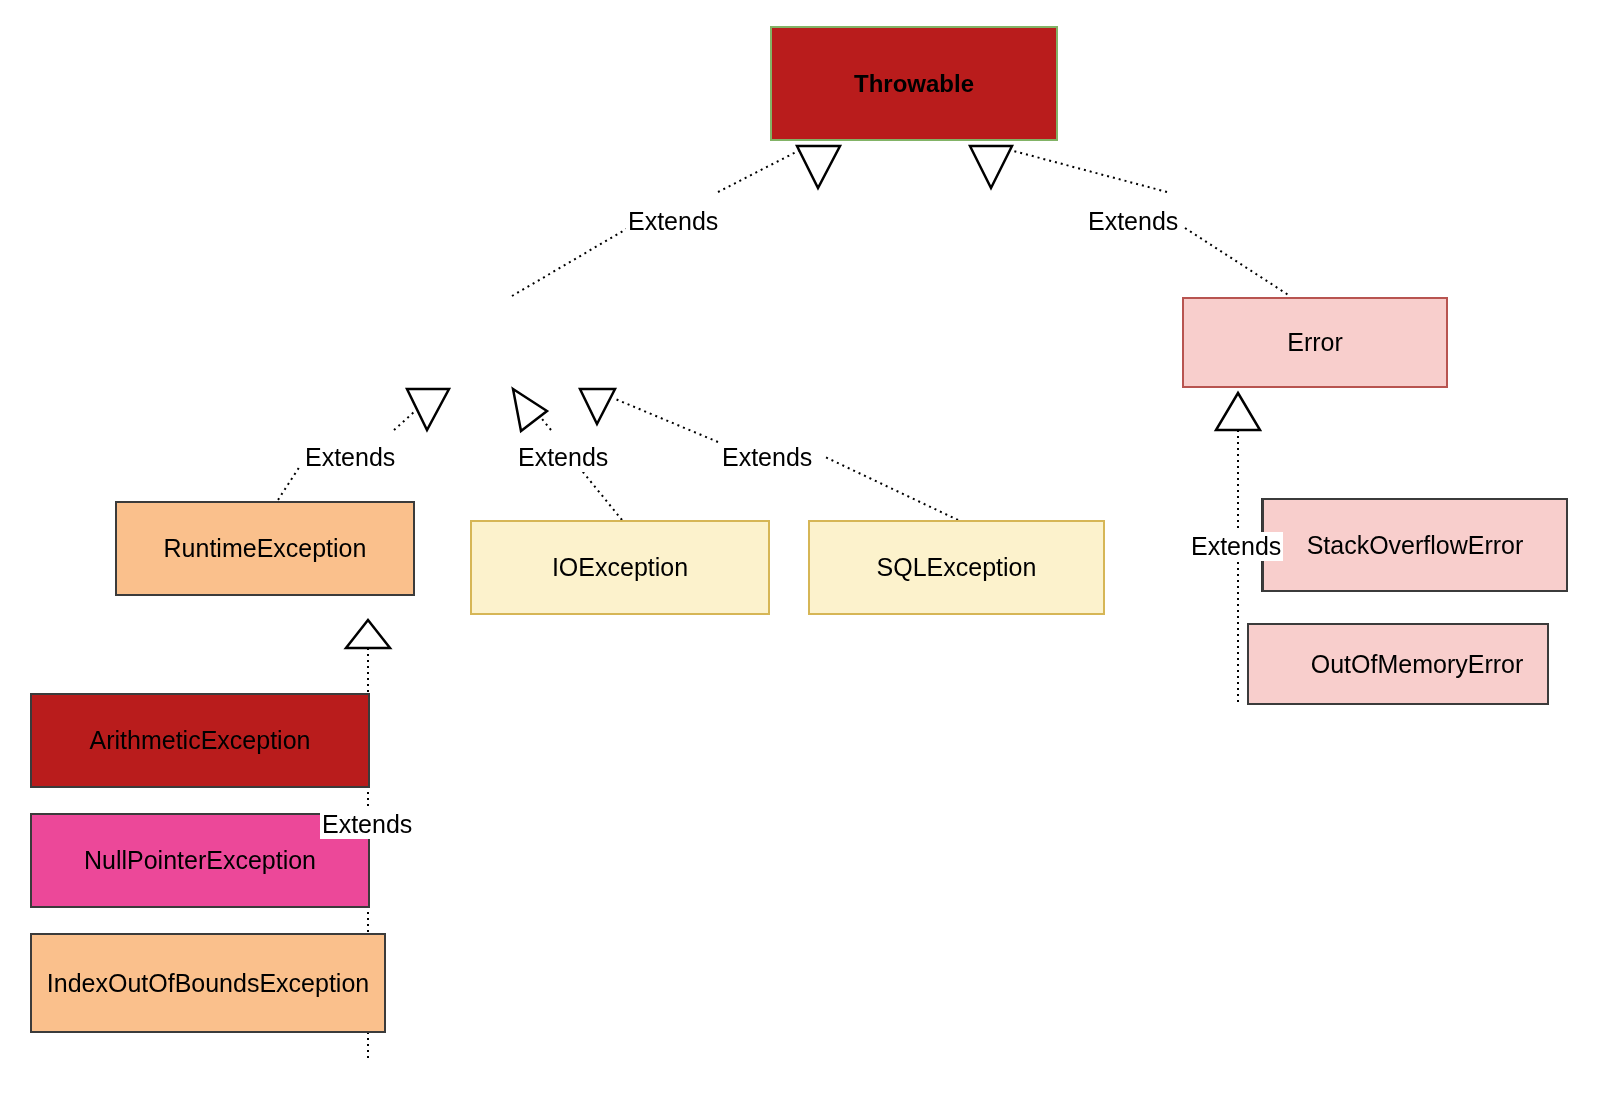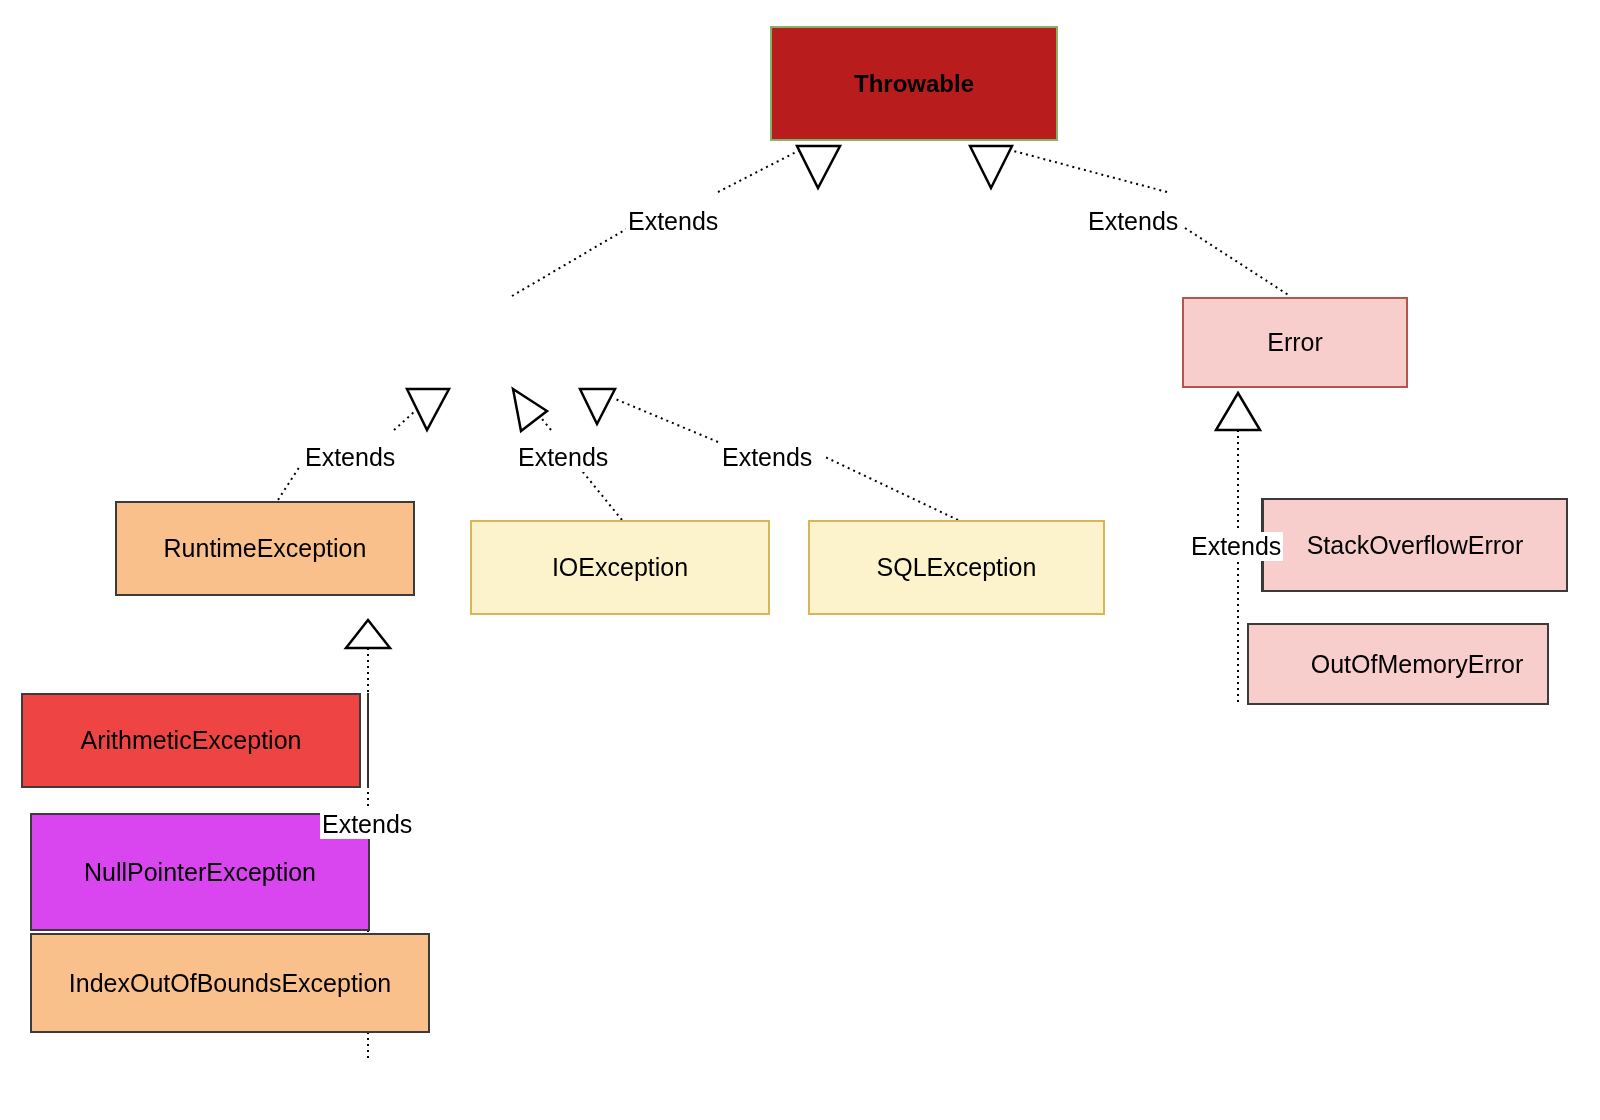--- a/index.html
+++ b/index.html
@@ -8,33 +8,33 @@
   #canvas{position:relative;width:1600px;height:1120px;background:#fff;}
   #edges{position:absolute;left:0;top:0;width:1600px;height:1120px;}
   .node{position:absolute;box-sizing:border-box;display:flex;
         align-items:center;justify-content:center;text-align:center;
         color:#000;font-size:25px;line-height:1.15;z-index:3;}
   .node.bold{font-weight:bold;font-size:24px;}
   .n-throwable{left:770px;top:26px;width:288px;height:115px;
       background:#b91c1c;border:2px solid #82b366;}
   .n-exception{left:375px;top:296px;width:265px;height:92px;
       background:#ffe6cc;border:2px solid #d79b00;}
-  .n-error{left:1182px;top:297px;width:226px;height:91px;
+  .n-error{left:1182px;top:297px;width:266px;height:91px;
       background:#f8cecc;border:2px solid #b85450;}
   .n-runtime{left:115px;top:501px;width:300px;height:95px;
       background:#fac08c;border:2px solid #3b3b3b;}
   .n-io{left:470px;top:520px;width:300px;height:95px;
       background:#fcf2cc;border:2px solid #d6b656;}
   .n-sql{left:808px;top:520px;width:297px;height:95px;
       background:#fcf2cc;border:2px solid #d6b656;}
-  .n-arith{left:21px;top:693px;width:340px;height:95px;
-      background:#ef4444;border:2px solid #3b3b3b;}
-  .n-npe{left:30px;top:813px;width:340px;height:118px;
-      background:#d946ef;border:2px solid #3b3b3b;}
-  .n-ioob{left:30px;top:933px;width:400px;height:100px;
+  .n-arith{left:30px;top:693px;width:340px;height:95px;
+      background:#b91c1c;border:2px solid #3b3b3b;}
+  .n-npe{left:30px;top:813px;width:340px;height:95px;
+      background:#ec4899;border:2px solid #3b3b3b;}
+  .n-ioob{left:30px;top:933px;width:356px;height:100px;
       background:#fac08c;border:2px solid #3b3b3b;}
   .n-soe{left:1262px;top:498px;width:306px;height:94px;
       background:#f8cecc;border:2px solid #3b3b3b;}
   .n-oome{left:1247px;top:623px;width:302px;height:82px;
       background:#f8cecc;border:2px solid #3b3b3b;padding-left:38px;}
   .edge-label{position:absolute;font-size:25px;color:#000;
       background:#ffffff;padding:0 2px;white-space:nowrap;z-index:4;}
 </style>
 </head>
 <body>

